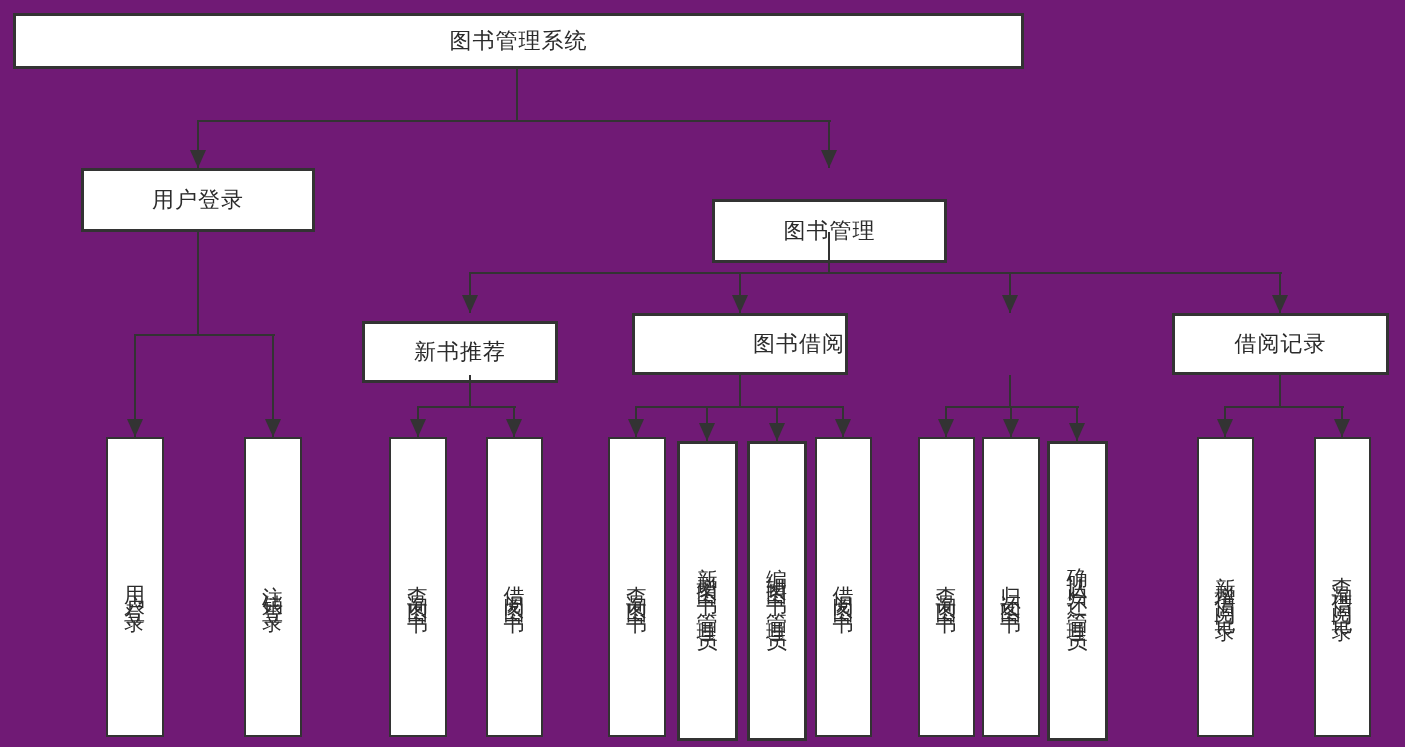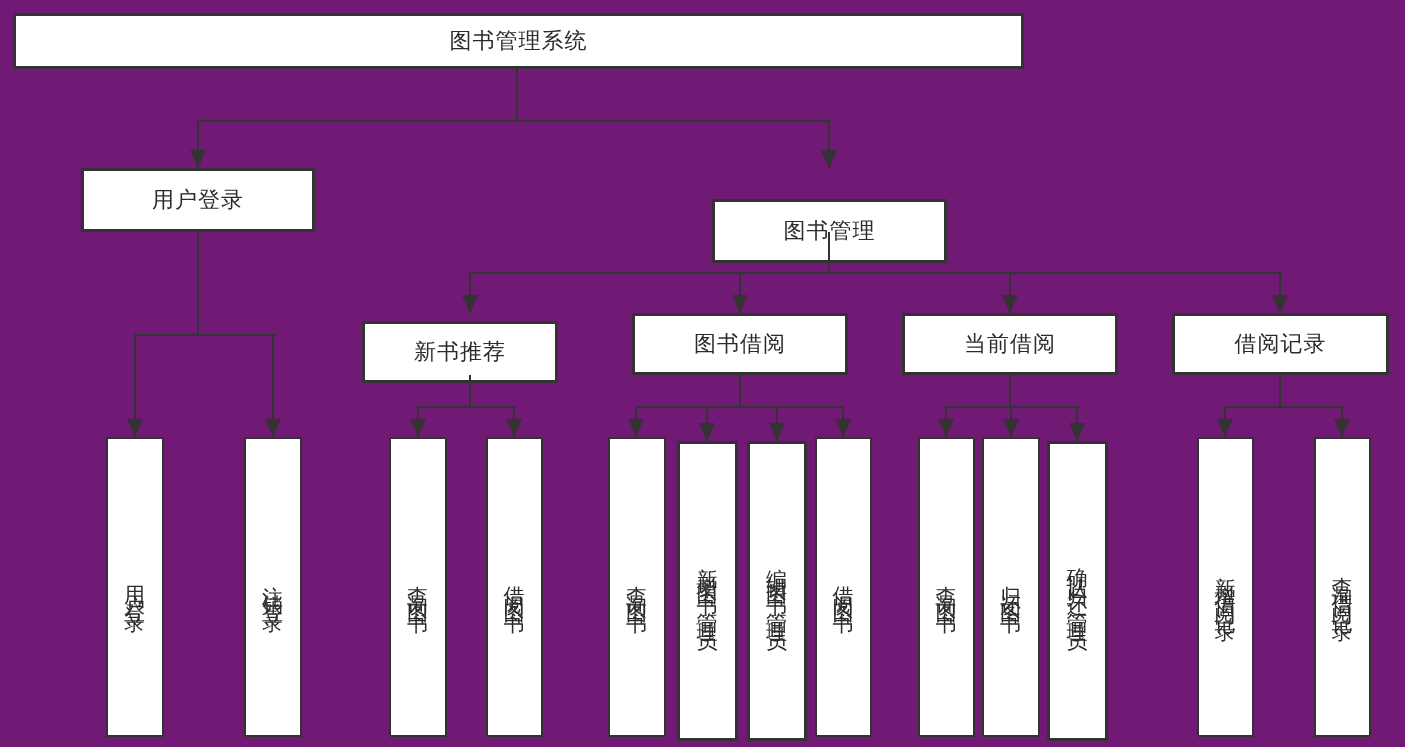--- a/index.html
+++ b/index.html
@@ -68,25 +68,22 @@
   <div class="box" style="left:81px;top:168px;width:234px;height:64px;">
     <span class="hlabel">用户登录</span>
   </div>
   <div class="box" style="left:712px;top:168px;width:235px;height:64px;margin-top:31px;">
     <span class="hlabel">图书管理</span>
   </div>
 
   <div class="box" style="left:362px;top:313px;width:196px;height:62px;margin-top:8px;">
     <span class="hlabel">新书推荐</span>
   </div>
-  <div class="box" style="left:632px;top:313px;width:216px;height:62px;">
+  <div class="box" style="left:632px;top:313px;width:216px;height:62px;justify-content:flex-end;">
     <span class="hlabel">图书借阅</span>
-  </div>
-  <div class="box" style="left:902px;top:313px;width:216px;height:62px;">
-    <span class="hlabel">当前借阅</span>
   </div>
   <div class="box" style="left:1172px;top:313px;width:217px;height:62px;">
     <span class="hlabel">借阅记录</span>
   </div>
 
   <div class="box leaf" style="left:106px;top:437px;width:58px;height:300px;">
     <span class="vlabel">用户登录</span>
   </div>
   <div class="box leaf" style="left:244px;top:437px;width:58px;height:300px;">
     <span class="vlabel">注销登录</span>

